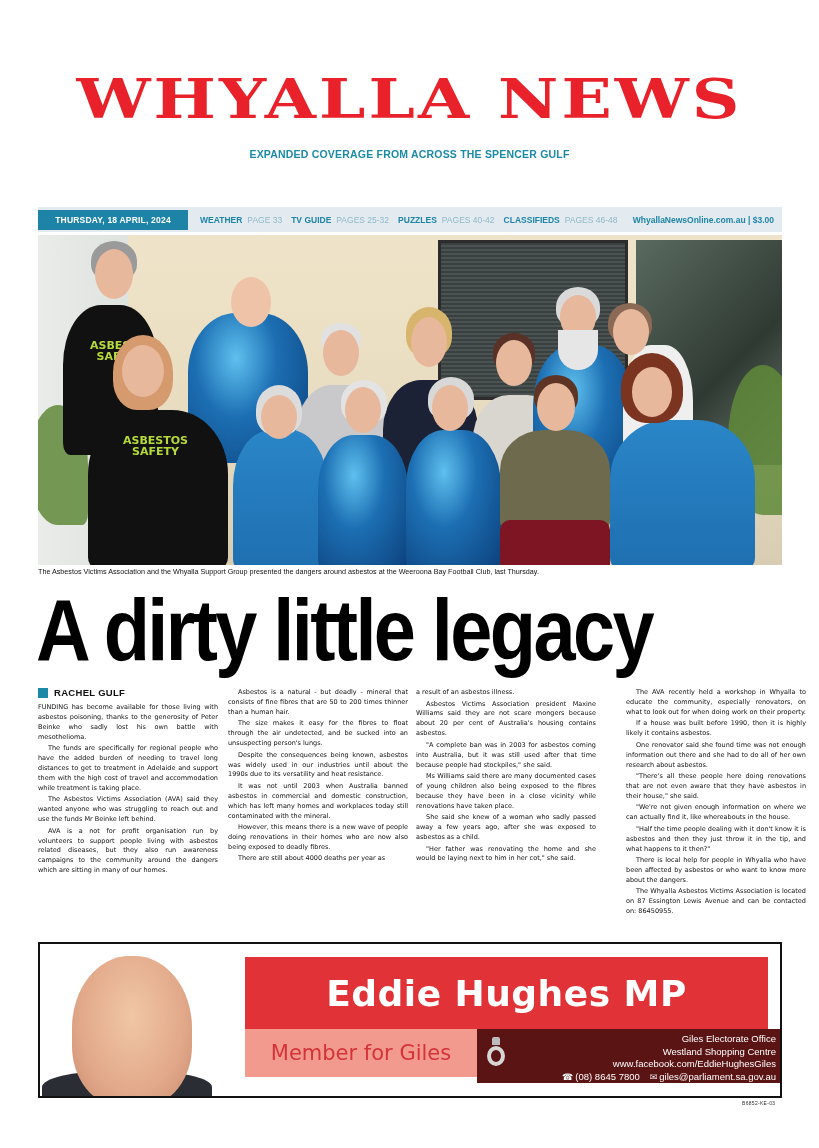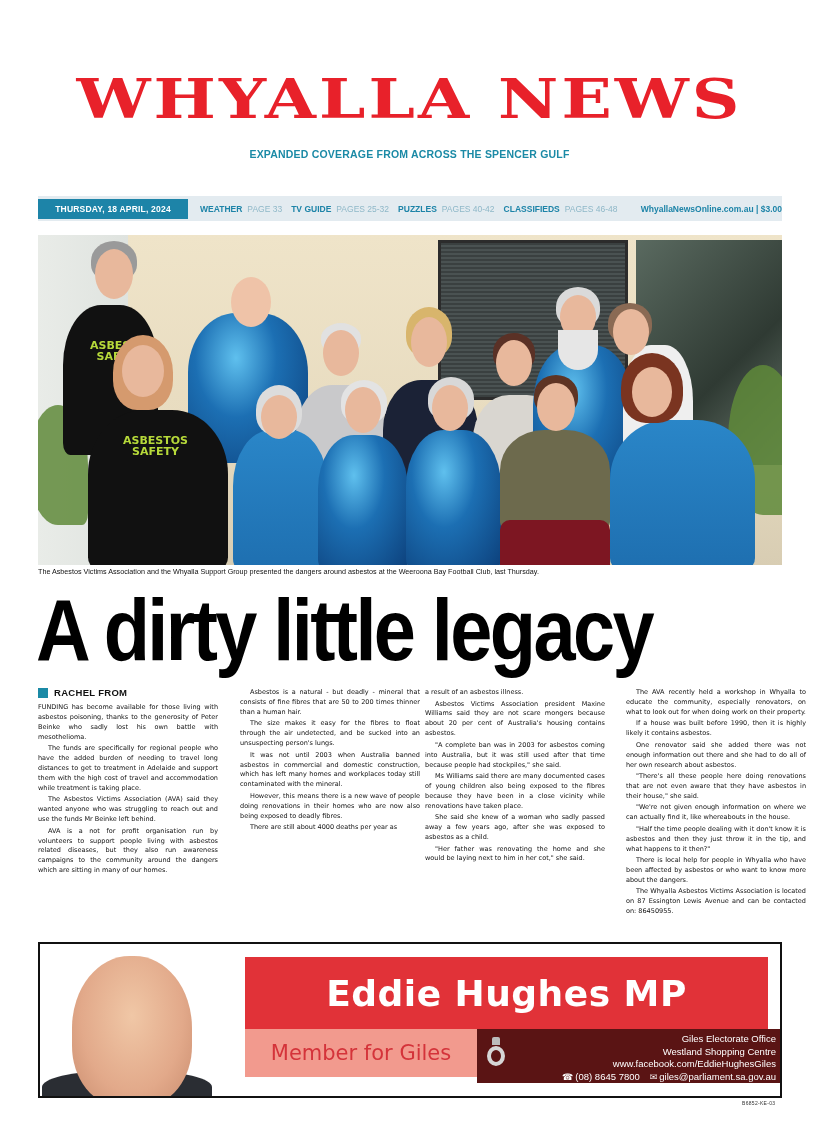--- a/index.html
+++ b/index.html
@@ -2,26 +2,26 @@
 <html><head>
 <meta charset="utf-8">
 <style>
   * { box-sizing: border-box; margin: 0; padding: 0; }
   body { width: 819px; height: 1148px; background: #ffffff; position: relative; overflow: hidden; font-family: "Liberation Sans", sans-serif; color: #111; }
 
   .masthead { position: absolute; left: 0; top: 72px; width: 819px; text-align: center; }
   .masthead-title { font-family: "DejaVu Serif", serif; font-weight: bold; font-size: 66px; color: #e8212a; letter-spacing: 3px; line-height: 66px; transform: scaleY(0.82); transform-origin: top center; }
   .tagline { position: absolute; left: 0; top: 148px; width: 819px; text-align: center; font-family: "Liberation Sans", sans-serif; font-weight: bold; font-size: 10.5px; color: #1b8aa6; letter-spacing: 0.2px; }
 
-  .infobar { position: absolute; left: 38px; top: 196px; width: 744px; height: 25px; background: #e3ebf0; display: flex; align-items: center; font-size: 8.5px; font-weight: bold; }
+  .infobar { position: absolute; left: 38px; top: 207px; width: 744px; height: 25px; background: #e3ebf0; display: flex; align-items: center; font-size: 8.5px; font-weight: bold; }
   .datebox { background: #1d84a8; color: #fff; height: 20px; width: 150px; display: flex; align-items: center; justify-content: center; font-size: 8.5px; letter-spacing: 0.2px; }
   .infobar .nav { display: flex; align-items: center; margin-left: 12px; gap: 5px; }
   .infobar .lbl { color: #1d84a8; }
   .infobar .pg { color: #8fb8c8; font-weight: normal; margin-right: 4px; }
-  .infobar .site { margin-left: auto; color: #1d84a8; }
+  .infobar .site { margin-left: auto; margin-right: 8px; color: #1d84a8; }
 
   .photo { position: absolute; left: 38px; top: 235px; width: 744px; height: 330px; overflow: hidden; background: linear-gradient(180deg, #efe4c9 0%, #e8dcc0 55%, #d8cdb3 100%); }
   .photo .wall-left { position: absolute; left: 0; top: 0; width: 90px; height: 330px; background: linear-gradient(90deg,#e9ece8,#dfe3df); }
   .photo .window { position: absolute; left: 400px; top: 5px; width: 190px; height: 160px; background: repeating-linear-gradient(0deg,#3a4040 0 2px,#4a5252 2px 4px); border: 3px solid #2c2c2c; }
   .photo .window2 { position: absolute; left: 598px; top: 5px; width: 146px; height: 225px; background: linear-gradient(135deg,#5a6a60,#2f3a33 60%,#6b7a6f); }
   .photo .plant { position: absolute; border-radius: 50% 50% 10% 50%; background: #5f8a3a; opacity: .85; }
   .person { position: absolute; }
   .head { position: absolute; border-radius: 50%; background: #e8b89c; }
   .hair { position: absolute; border-radius: 50% 50% 40% 40%; }
   .body { position: absolute; border-radius: 40% 40% 8% 8%; }
@@ -40,22 +40,22 @@
 
   .byline { position: absolute; left: 38px; top: 687px; display: flex; align-items: center; gap: 6px; }
   .byline .sq { width: 10px; height: 10px; background: #1b8aa6; }
   .byline .name { font-size: 9.5px; font-weight: bold; letter-spacing: 0.3px; }
 
   .col { position: absolute; top: 688px; width: 180px; font-family: "DejaVu Sans", sans-serif; font-size: 6.5px; line-height: 9.9px; color: #111; text-align: justify; }
   .col p { text-indent: 10px; margin: 0; }
   .col p.noind { text-indent: 0; }
   .col p + p { margin-top: 1.6px; }
   .c1 { left: 38px; top: 703px; }
-  .c2 { left: 240px; }
-  .c3 { left: 416px; margin-left: 9px; }
+  .c2 { left: 228px; }
+  .c3 { left: 416px; }
   .c4 { left: 626px; }
 
   .ad { position: absolute; left: 38px; top: 942px; width: 744px; height: 156px; border: 2px solid #111; background: #fff; overflow: hidden; }
   .ad-photo { position: absolute; left: 2px; top: 2px; width: 190px; height: 150px; background: #fff; }
   .ad-photo .face { position: absolute; left: 30px; top: 10px; width: 120px; height: 150px; border-radius: 48% 48% 40% 40%; background: radial-gradient(ellipse at 50% 40%, #f0c7a6 0%, #e2a98a 60%, #c98c6e 100%); }
   .ad-photo .suit { position: absolute; left: 0; top: 125px; width: 170px; height: 40px; background: #2a2d33; border-radius: 40% 40% 0 0; }
   .ad-photo .collar { position: absolute; left: 55px; top: 125px; width: 60px; height: 30px; background: #f3f1ee; border-radius: 20% 20% 0 0; }
   .ad-red { position: absolute; left: 205px; top: 13px; width: 523px; height: 72px; background: #e13238; color: #fff; font-family: "DejaVu Sans", sans-serif; font-weight: bold; font-size: 36px; display: flex; align-items: center; justify-content: center; letter-spacing: 0.5px; }
   .ad-pink { position: absolute; left: 205px; top: 85px; width: 232px; height: 48px; background: #f29a8e; color: #d4333a; font-family: "DejaVu Sans", sans-serif; font-size: 21px; display: flex; align-items: center; justify-content: center; }
   .ad-dark { position: absolute; left: 437px; top: 85px; width: 305px; height: 54px; background: #5a1414; color: #fff; font-size: 9.5px; line-height: 12.5px; text-align: right; padding: 4px 6px 0 0; }
@@ -167,48 +167,49 @@
     <div class="head" style="left:594px;top:132px;width:40px;height:50px;"></div>
   </div>
 </div>
 
 <div class="caption">The Asbestos Victims Association and the Whyalla Support Group presented the dangers around asbestos at the Weeroona Bay Football Club, last Thursday. </div>
 
 <div class="headline">A dirty little legacy</div>
 
 <div class="byline">
   <span class="sq"></span>
-  <span class="name">RACHEL FROM</span>
+  <span class="name">RACHEL GULF</span>
 </div>
 
 <div class="col c1">
   <p class="noind">FUNDING has become available for those living with asbestos poisoning, thanks to the generosity of Peter Beinke who sadly lost his own battle with mesothelioma.</p>
   <p>The funds are specifically for regional people who have the added burden of needing to travel long distances to get to treatment in Adelaide and support them with the high cost of travel and accommodation while treatment is taking place.</p>
   <p>The Asbestos Victims Association (AVA) said they wanted anyone who was struggling to reach out and use the funds Mr Beinke left behind.</p>
   <p>AVA is a not for profit organisation run by volunteers to support people living with asbestos related diseases, but they also run awareness campaigns to the community around the dangers which are sitting in many of our homes.</p>
 </div>
 <div class="col c2">
   <p>Asbestos is a natural - but deadly - mineral that consists of fine fibres that are 50 to 200 times thinner than a human hair.</p>
   <p>The size makes it easy for the fibres to float through the air undetected, and be sucked into an unsuspecting person's lungs.</p>
+  <p>Despite the consequences being known, asbestos was widely used in our industries until about the 1990s due to its versatility and heat resistance.</p>
   <p>It was not until 2003 when Australia banned asbestos in commercial and domestic construction, which has left many homes and workplaces today still contaminated with the mineral.</p>
   <p>However, this means there is a new wave of people doing renovations in their homes who are now also being exposed to deadly fibres.</p>
   <p>There are still about 4000 deaths per year as</p>
 </div>
 <div class="col c3">
   <p class="noind">a result of an asbestos illness.</p>
   <p>Asbestos Victims Association president Maxine Williams said they are not scare mongers because about 20 per cent of Australia's housing contains asbestos.</p>
   <p>"A complete ban was in 2003 for asbestos coming into Australia, but it was still used after that time because people had stockpiles," she said.</p>
   <p>Ms Williams said there are many documented cases of young children also being exposed to the fibres because they have been in a close vicinity while renovations have taken place.</p>
   <p>She said she knew of a woman who sadly passed away a few years ago, after she was exposed to asbestos as a child.</p>
   <p>"Her father was renovating the home and she would be laying next to him in her cot," she said.</p>
 </div>
 <div class="col c4">
   <p>The AVA recently held a workshop in Whyalla to educate the community, especially renovators, on what to look out for when doing work on their property.</p>
   <p>If a house was built before 1990, then it is highly likely it contains asbestos.</p>
-  <p>One renovator said she added there was not enough information out there and she had to do all of her own research about asbestos.</p>
+  <p>One renovator said she found time was not enough information out there and she had to do all of her own research about asbestos.</p>
   <p>"There's all these people here doing renovations that are not even aware that they have asbestos in their house," she said.</p>
   <p>"We're not given enough information on where we can actually find it, like whereabouts in the house.</p>
   <p>"Half the time people dealing with it don't know it is asbestos and then they just throw it in the tip, and what happens to it then?"</p>
   <p>There is local help for people in Whyalla who have been affected by asbestos or who want to know more about the dangers.</p>
   <p>The Whyalla Asbestos Victims Association is located on 87 Essington Lewis Avenue and can be contacted on: 86450955.</p>
 </div>
 
 <div class="ad">
   <div class="ad-photo">
     <div class="suit"></div>

